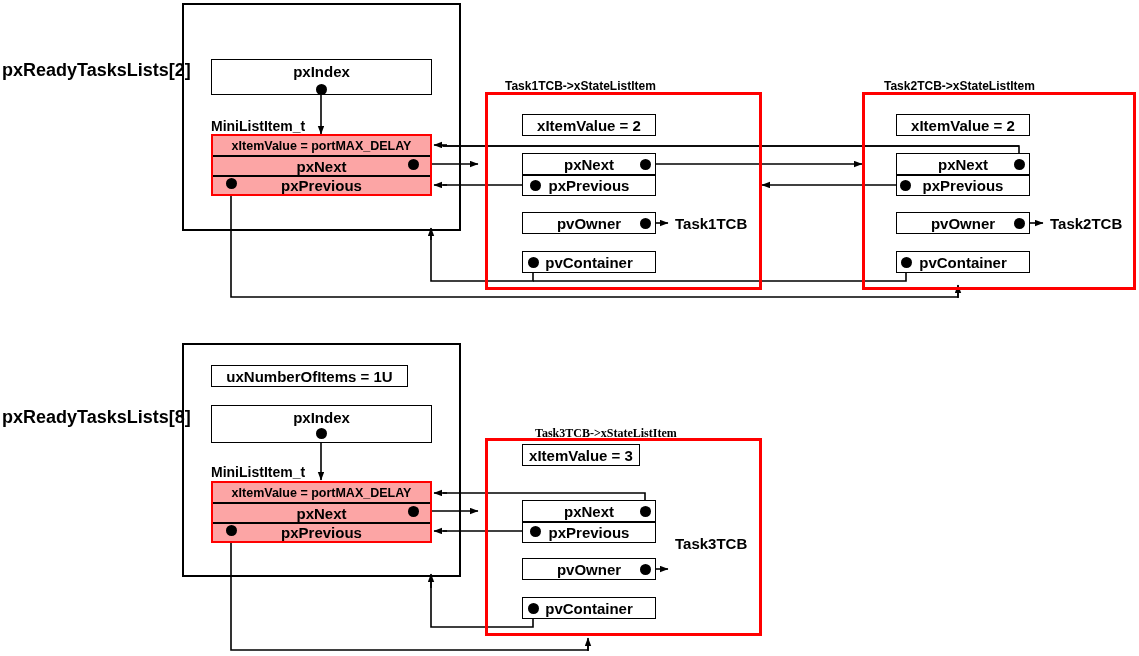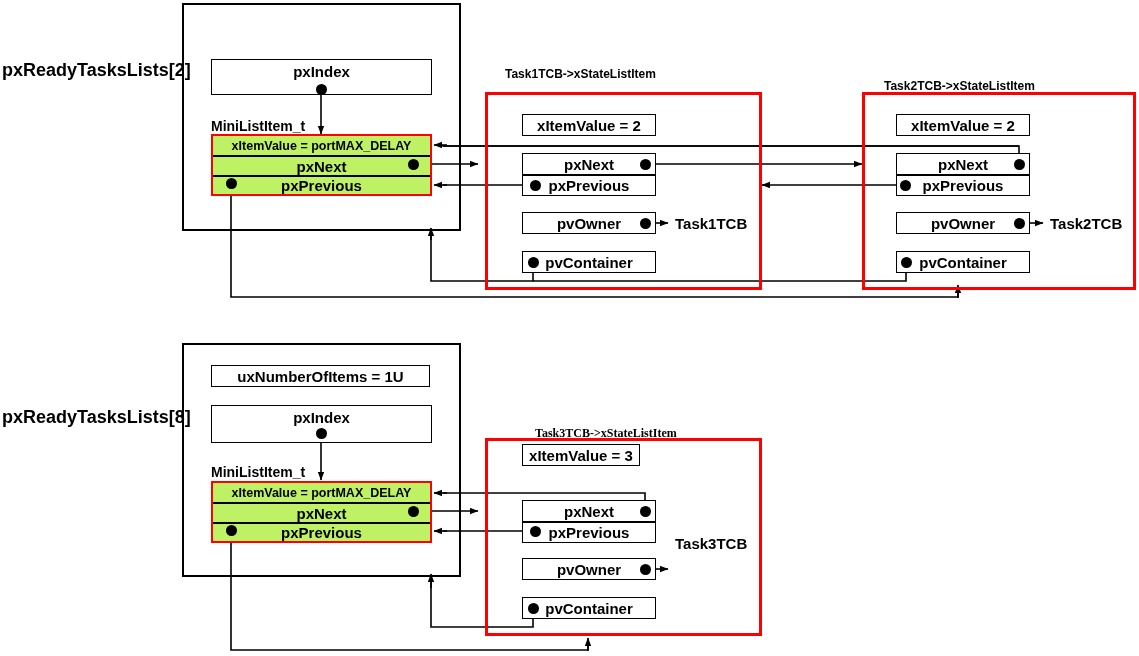--- a/index.html
+++ b/index.html
@@ -79,21 +79,21 @@
   .mini-row {
     position: absolute;
     left: 0;
     box-sizing: border-box;
     border-top: 1.5px solid #000;
     border-bottom: 1.5px solid #000;
     display: flex;
     align-items: center;
     justify-content: center;
     font-weight: bold;
-    background: #bef264;
+    background: #fca5a5;
   }
   .dot {
     position: absolute;
     width: 11px;
     height: 11px;
     border-radius: 50%;
     background: #000000;
   }
 </style>
 </head>
@@ -168,21 +168,21 @@
 
   <div class="lbl" style="left:211px; top:119px;">MiniListItem_t</div>
 
   <div class="red-box" style="left:211px; top:134px; width:221px; height:62px;"></div>
   <div class="mini-row small" style="left:213px; top:136px; width:217px; height:20px; border-top:none; font-size:12.5px;">xItemValue = portMAX_DELAY</div>
   <div class="mini-row" style="left:213px; top:156px; width:217px; height:20px; font-size:15px;">pxNext</div>
   <div class="mini-row" style="left:213px; top:176px; width:217px; height:18px; border-bottom:none; font-size:15px;">pxPrevious</div>
   <div class="dot" style="left:408px; top:159px;"></div>
   <div class="dot" style="left:226px; top:178px;"></div>
 
-  <div class="lbl-small" style="left:505px; top:68px;">Task1TCB-&gt;xStateListItem</div>
+  <div class="lbl-small" style="left:505px; top:80px;">Task1TCB-&gt;xStateListItem</div>
   <div class="red-box" style="left:485px; top:92px; width:277px; height:198px;"></div>
 
   <div class="field" style="left:522px; top:114px; width:134px; height:22px;">xItemValue = 2</div>
 
   <div class="field" style="left:522px; top:153px; width:134px; height:22px;">pxNext</div>
   <div class="dot" style="left:640px; top:159px;"></div>
 
   <div class="field" style="left:522px; top:175px; width:134px; height:21px;">pxPrevious</div>
   <div class="dot" style="left:530px; top:180px;"></div>
 
@@ -208,21 +208,21 @@
   <div class="dot" style="left:1014px; top:218px;"></div>
   <div class="lbl-tcb" style="left:1050px; top:216px;">Task2TCB</div>
 
   <div class="field" style="left:896px; top:251px; width:134px; height:22px;">pvContainer</div>
   <div class="dot" style="left:901px; top:257px;"></div>
 
   <div class="side-label" style="left:2px; top:407px;">pxReadyTasksLists[8]</div>
 
   <div class="outer-box" style="left:182px; top:343px; width:279px; height:234px;"></div>
 
-  <div class="field" style="left:211px; top:365px; width:219px; height:22px;">uxNumberOfItems = 1U</div>
+  <div class="field" style="left:211px; top:365px; width:197px; height:22px;">uxNumberOfItems = 1U</div>
 
   <div class="field" style="left:211px; top:405px; width:221px; height:38px; align-items:flex-start; padding-top:4px;">pxIndex</div>
   <div class="dot" style="left:316px; top:428px;"></div>
 
   <div class="lbl" style="left:211px; top:465px;">MiniListItem_t</div>
 
   <div class="red-box" style="left:211px; top:481px; width:221px; height:62px;"></div>
   <div class="mini-row small" style="left:213px; top:483px; width:217px; height:20px; border-top:none; font-size:12.5px;">xItemValue = portMAX_DELAY</div>
   <div class="mini-row" style="left:213px; top:503px; width:217px; height:20px; font-size:15px;">pxNext</div>
   <div class="mini-row" style="left:213px; top:523px; width:217px; height:18px; border-bottom:none; font-size:15px;">pxPrevious</div>

